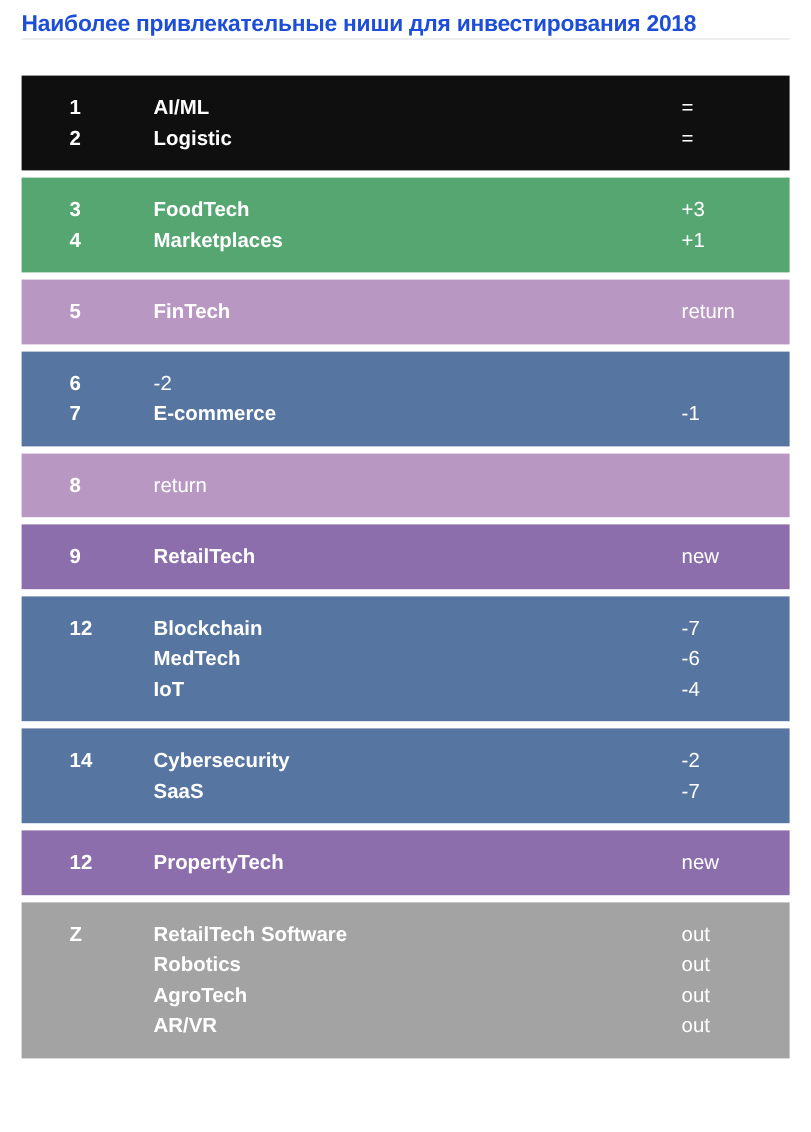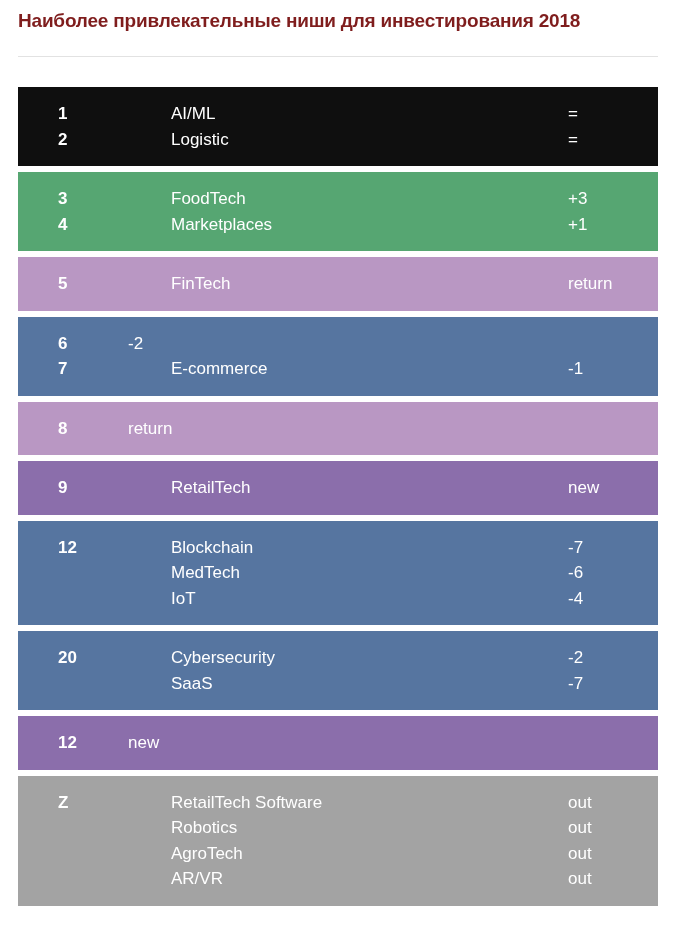--- a/index.html
+++ b/index.html
@@ -9,22 +9,22 @@
     }
     body {
       font-family: -apple-system, BlinkMacSystemFont, "Segoe UI", Helvetica, Arial, sans-serif;
       background: #ffffff;
       width: 676px;
       padding: 10px 18px;
     }
     .title {
       font-size: 19px;
       font-weight: 700;
-      color: #7f1d1d;
-      margin-bottom: 24px;
+      color: #1d4ed8;
+      margin-bottom: 0;
       letter-spacing: -0.2px;
     }
     .divider {
       height: 1px;
       background: #e2e2e2;
       margin-bottom: 30px;
     }
     .table {
       display: flex;
       flex-direction: column;
@@ -39,22 +39,21 @@
       grid-template-columns: 110px 1fr 90px;
       align-items: center;
       font-size: 17px;
       line-height: 1.5;
     }
     .rank {
       font-weight: 700;
       padding-left: 40px;
     }
     .label {
-      font-weight: 400;
-      margin-left: 43px;
+      font-weight: 700;
     }
     .change {
       font-weight: 400;
       text-align: left;
       padding-right: 18px;
     }
     .bg-black { background: #0f0f0f; }
     .bg-green { background: #56a672; }
     .bg-lightpurple { background: #b997c3; }
     .bg-blue { background: #5675a0; }
@@ -135,33 +134,34 @@
         <div class="change">-6</div>
       </div>
       <div class="row">
         <div class="rank"></div>
         <div class="label">IoT</div>
         <div class="change">-4</div>
       </div>
     </div>
     <div class="group bg-blue">
       <div class="row">
-        <div class="rank">20</div>
+        <div class="rank">14</div>
         <div class="label">Cybersecurity</div>
         <div class="change">-2</div>
       </div>
       <div class="row">
         <div class="rank"></div>
         <div class="label">SaaS</div>
         <div class="change">-7</div>
       </div>
     </div>
     <div class="group bg-purple">
       <div class="row">
         <div class="rank">12</div>
+        <div class="label">PropertyTech</div>
         <div class="change">new</div>
       </div>
     </div>
     <div class="group bg-gray">
       <div class="row">
         <div class="rank">Z</div>
         <div class="label">RetailTech Software</div>
         <div class="change">out</div>
       </div>
       <div class="row">

